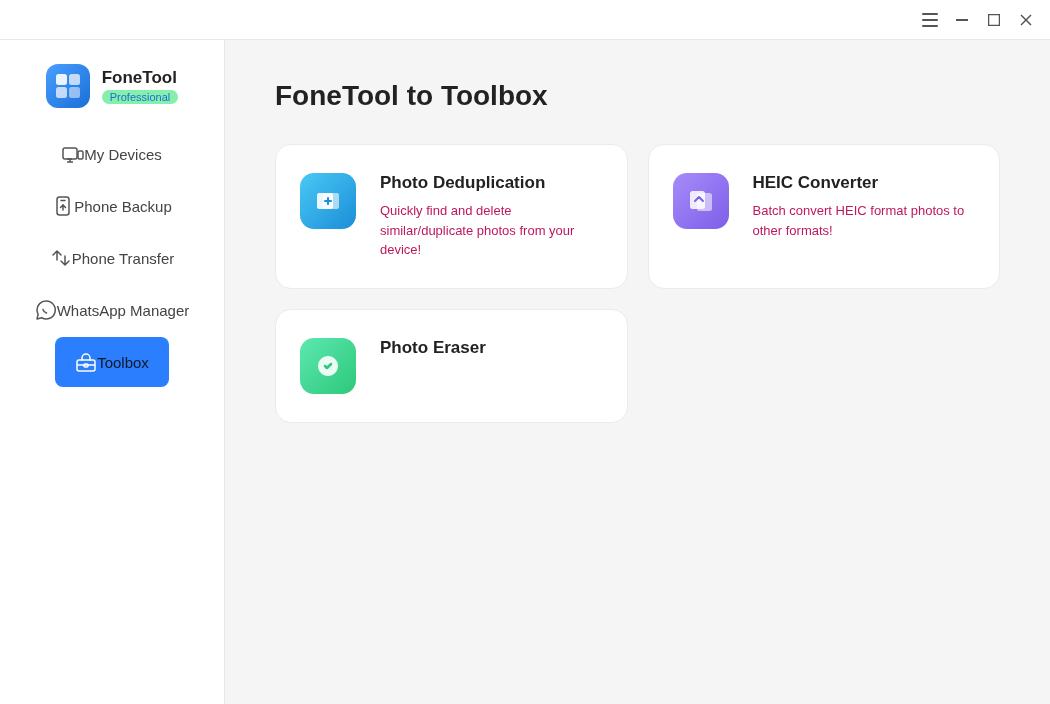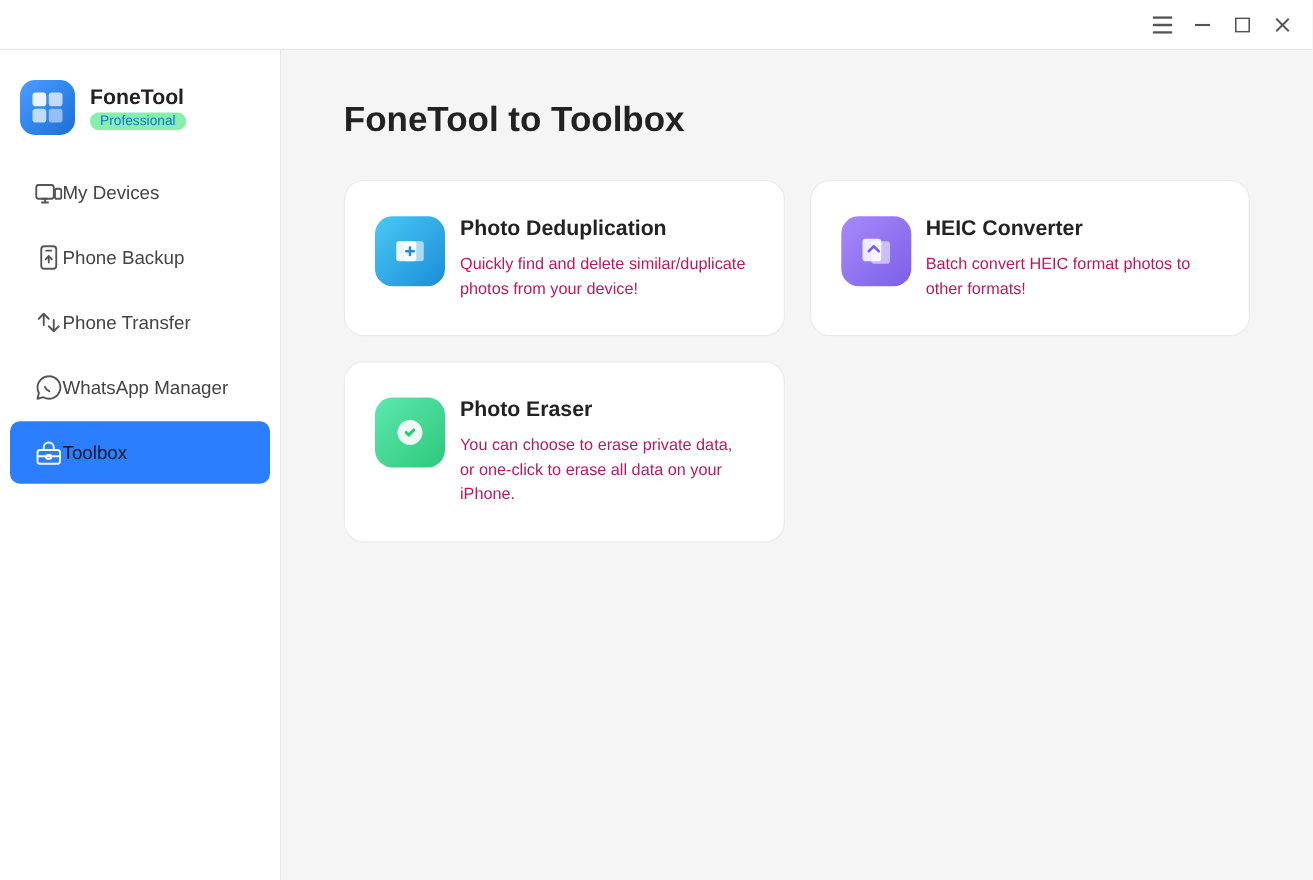--- a/index.html
+++ b/index.html
@@ -47,20 +47,21 @@
 
     
     .sidebar {
       width: 225px;
       background: #fff;
       border-right: 1px solid #e8e8e8;
       display: flex;
       flex-direction: column;
       flex-shrink: 0;
       padding-top: 12px;
+      align-items: center;
     }
 
     .logo-area {
       display: flex;
       align-items: center;
       padding: 12px 16px 20px 16px;
       gap: 12px;
     }
     .logo-icon {
       width: 44px;
@@ -130,21 +131,21 @@
       grid-template-columns: 1fr 1fr;
       gap: 20px;
     }
 
     .tool-card {
       background: #fff;
       border-radius: 16px;
       padding: 28px 28px 28px 24px;
       display: flex;
       align-items: flex-start;
-      gap: 12px;
+      gap: 24px;
       cursor: pointer;
       transition: box-shadow 0.2s;
       border: 1px solid #ebebeb;
     }
 
     .tool-card-icon {
       width: 56px;
       height: 56px;
       border-radius: 14px;
       display: flex;
@@ -294,20 +295,19 @@
 
       <div class="tool-card">
         <div class="tool-card-icon icon-green">
           <svg width="32" height="32" viewBox="0 0 32 32" fill="none">
             <path d="M16 6C10.48 6 6 10.48 6 16s4.48 10 10 10 10-4.48 10-10S21.52 6 16 6z" fill="white" opacity="0.9"></path>
             <path d="M13 16 L15 18 L19 14" stroke="#2dc87a" stroke-width="2.5" stroke-linecap="round" stroke-linejoin="round"></path>
           </svg>
         </div>
         <div class="tool-card-content">
           <div class="tool-card-title">Photo Eraser</div>
-          <div class="tool-card-desc">You can choose to erase private data, or one-click to erase all data on your iPhone.</div>
         </div>
       </div>
 
     </div>
   </div>
 
 </div>
 
 </body></html>

